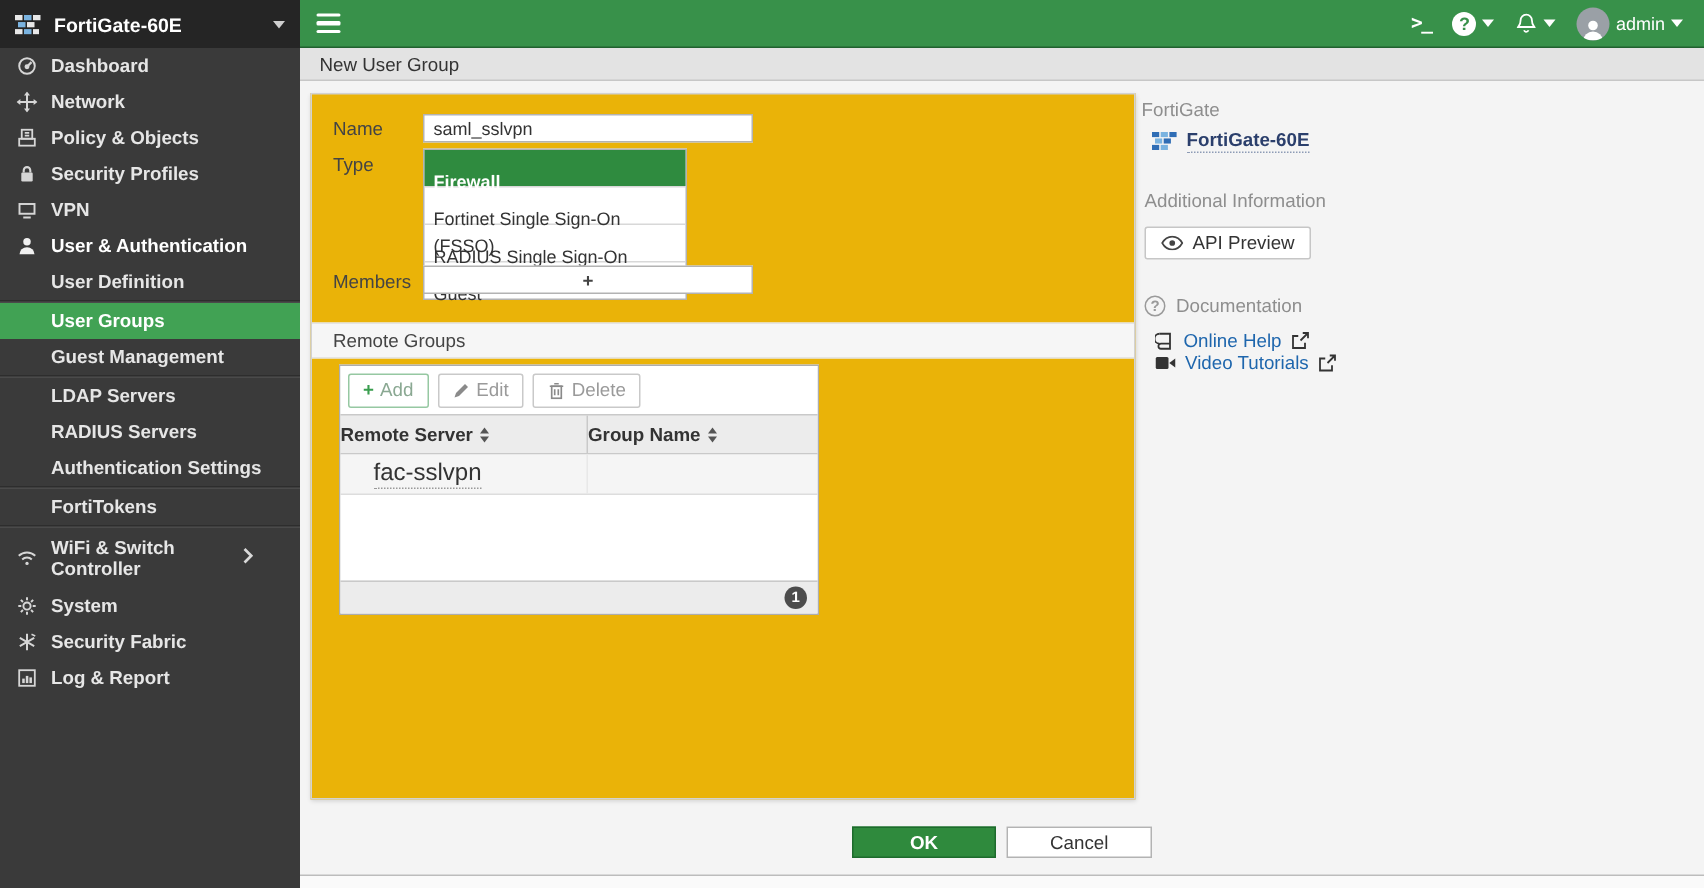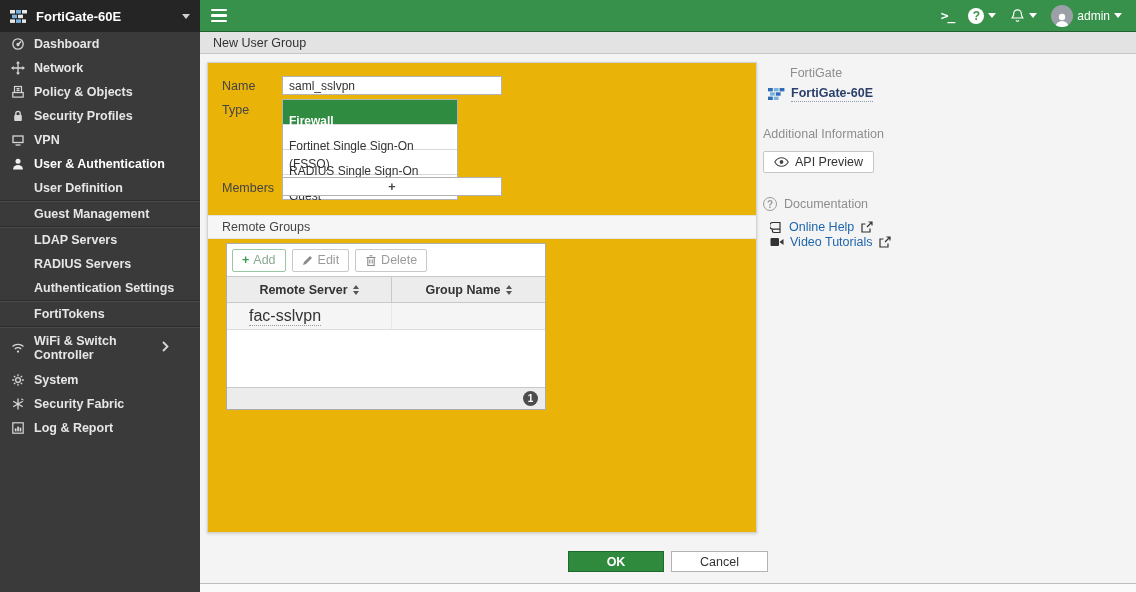--- a/index.html
+++ b/index.html
@@ -50,21 +50,21 @@
   .section-strip { position:absolute; left:0; top:152px; width:548px; height:24px; background:#f6f6f6; border-top:1px solid #e4e4e4; border-bottom:1px solid #e4e4e4; display:flex; align-items:center; padding-left:14px; color:#444; }
 
   
   .rg-table { position:absolute; left:18px; top:180px; width:320px; height:167px; border:1px solid #adadad; display:flex; flex-direction:column; background:#fff; }
   .rg-toolbar { height:32px; display:flex; align-items:center; gap:6px; padding:0 5px; background:#fff; }
   .tbtn { height:23px; display:flex; align-items:center; gap:4px; padding:0 9px; background:#fff; border:1px solid #c9c9c9; border-radius:2px; color:#9a9a9a; font-size:12.5px; cursor:pointer; }
   .tbtn.add { border-color:#96c8a2; color:#8aa892; }
   .tbtn.add .plus { color:#3a9e4f; font-weight:bold; }
   .tbtn svg { flex:none; }
   .rg-head { height:27px; display:flex; background:#ececec; border-top:1px solid #c9c9c9; border-bottom:1px solid #c9c9c9; font-weight:600; color:#333; }
-  .rg-head .col { display:flex; align-items:center; justify-content:center; gap:5px; }
+  .rg-head .col { display:flex; align-items:center; gap:5px; }
   .col1 { width:165px; border-right:1px solid #c9c9c9; }
   .col2 { width:153px; }
   .sorticon { display:inline-flex; flex-direction:column; gap:2px; }
   .sorticon i { width:0; height:0; border-left:3.5px solid transparent; border-right:3.5px solid transparent; display:block; }
   .sorticon .up { border-bottom:4px solid #555; }
   .sorticon .dn { border-top:4px solid #555; }
   .rg-row { height:27px; display:flex; background:#f5f5f5; border-bottom:1px solid #ddd; align-items:center; }
   .rg-row .c1 { width:165px; padding-left:6px; border-right:1px solid #e8e8e8; align-self:stretch; display:flex; align-items:center; }
   .rg-row .cellval { color:#333; font-size:16px; border-bottom:1px dotted #999; cursor:pointer;margin-left:16px; }
   .rg-empty { flex:1; background:#fff; }
@@ -222,20 +222,24 @@
         </span>
       <span class="lbl" style="color:#fff">User &amp; Authentication</span>
       <span class="chev"><svg width="11" height="7" viewBox="0 0 11 7" fill="none" stroke="#f0f0f0" stroke-width="1.8">
             <path d="M1 1l4.5 4.5L10 1"></path>
           </svg></span>
     </div>
     <div class="sub-item">
         <span class="lbl">User Definition</span>
       </div>
     <div class="sep"></div>
+    <div class="sub-item selected">
+      <span class="lbl">User Groups</span>
+      <span class="star">☆</span>
+    </div>
     <div class="sub-item">
         <span class="lbl">Guest Management</span>
       </div>
     <div class="sep"></div>
     <div class="sub-item">
         <span class="lbl">LDAP Servers</span>
       </div>
     <div class="sub-item">
         <span class="lbl">RADIUS Servers</span>
       </div>
@@ -374,21 +378,21 @@
             </div>
           <div></div>
         </div>
         <div class="rg-empty"></div>
         <div class="rg-foot">
           <span class="page-badge">1</span>
         </div>
       </div>
     </div>
 
-    <span class="rp-h" style="left:590px; top:12px">FortiGate</span>
+    <span class="rp-h" style="left:561px; top:12px">FortiGate</span>
     <span class="device-link">
       <span class="icn">
           <svg width="17" height="12" viewBox="0 0 17 12">
             <g fill="#2f6db5">
               <rect x="0" y="0" width="4.8" height="3.4"></rect>
               <rect x="5.8" y="0" width="4.8" height="3.4" fill="#7ab3e0"></rect>
               <rect x="11.6" y="0" width="4.8" height="3.4"></rect>
               <rect x="2" y="4.3" width="4.8" height="3.4" fill="#7ab3e0"></rect>
               <rect x="7.8" y="4.3" width="4.8" height="3.4"></rect>
               <rect x="0" y="8.6" width="4.8" height="3.4"></rect>

